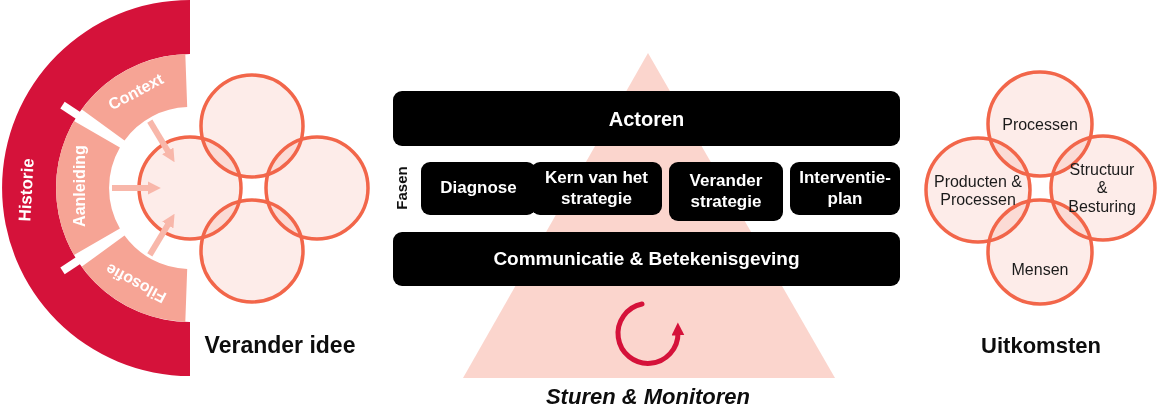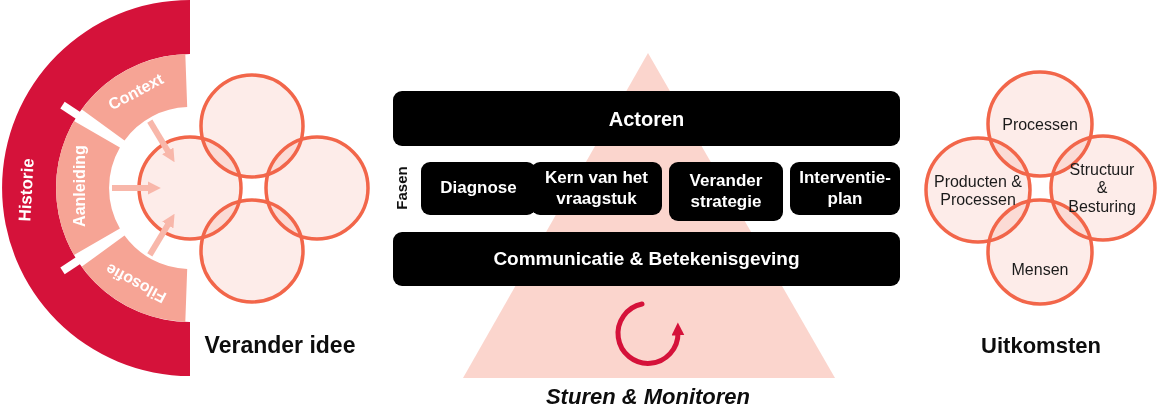--- a/index.html
+++ b/index.html
@@ -93,21 +93,21 @@
   <div class="arcLabel" style="left:136px;top:283px;transform:translate(-50%,-50%) rotate(-152deg);">Filosofie</div>
 
   <div class="caption ctr" style="left:280px;top:345px;">Verander idee</div>
 
   <div class="fasen ctr" style="left:401px;top:188px;transform:translate(-50%,-50%) rotate(-90deg);">Fasen</div>
 
   <div class="bar bar-big" style="left:393px;top:91px;width:507px;height:55px;">Actoren</div>
 
   <div class="bar bar-phase" style="left:421px;top:162px;width:115px;height:53px;">Diagnose</div>
   <div class="bar bar-phase pre" style="left:531px;top:162px;width:131px;height:53px;">Kern van het
-vraagstuk</div>
+strategie</div>
   <div class="bar bar-phase pre" style="left:669px;top:162px;width:114px;height:59px;">Verander
 strategie</div>
   <div class="bar bar-bottom" style="left:393px;top:232px;width:507px;height:54px;">Communicatie &amp; Betekenisgeving</div>
 
   <div class="bar bar-phase pre" style="left:790px;top:162px;width:110px;height:53px;">Interventie-
 plan</div>
 
   <div class="caption ctr" style="left:648px;top:397px;font-size:22px;font-style:italic;">Sturen &amp; Monitoren</div>
 
   <svg class="abs" style="left:920px;top:56px;" width="237" height="260" viewBox="0 0 237 260">

